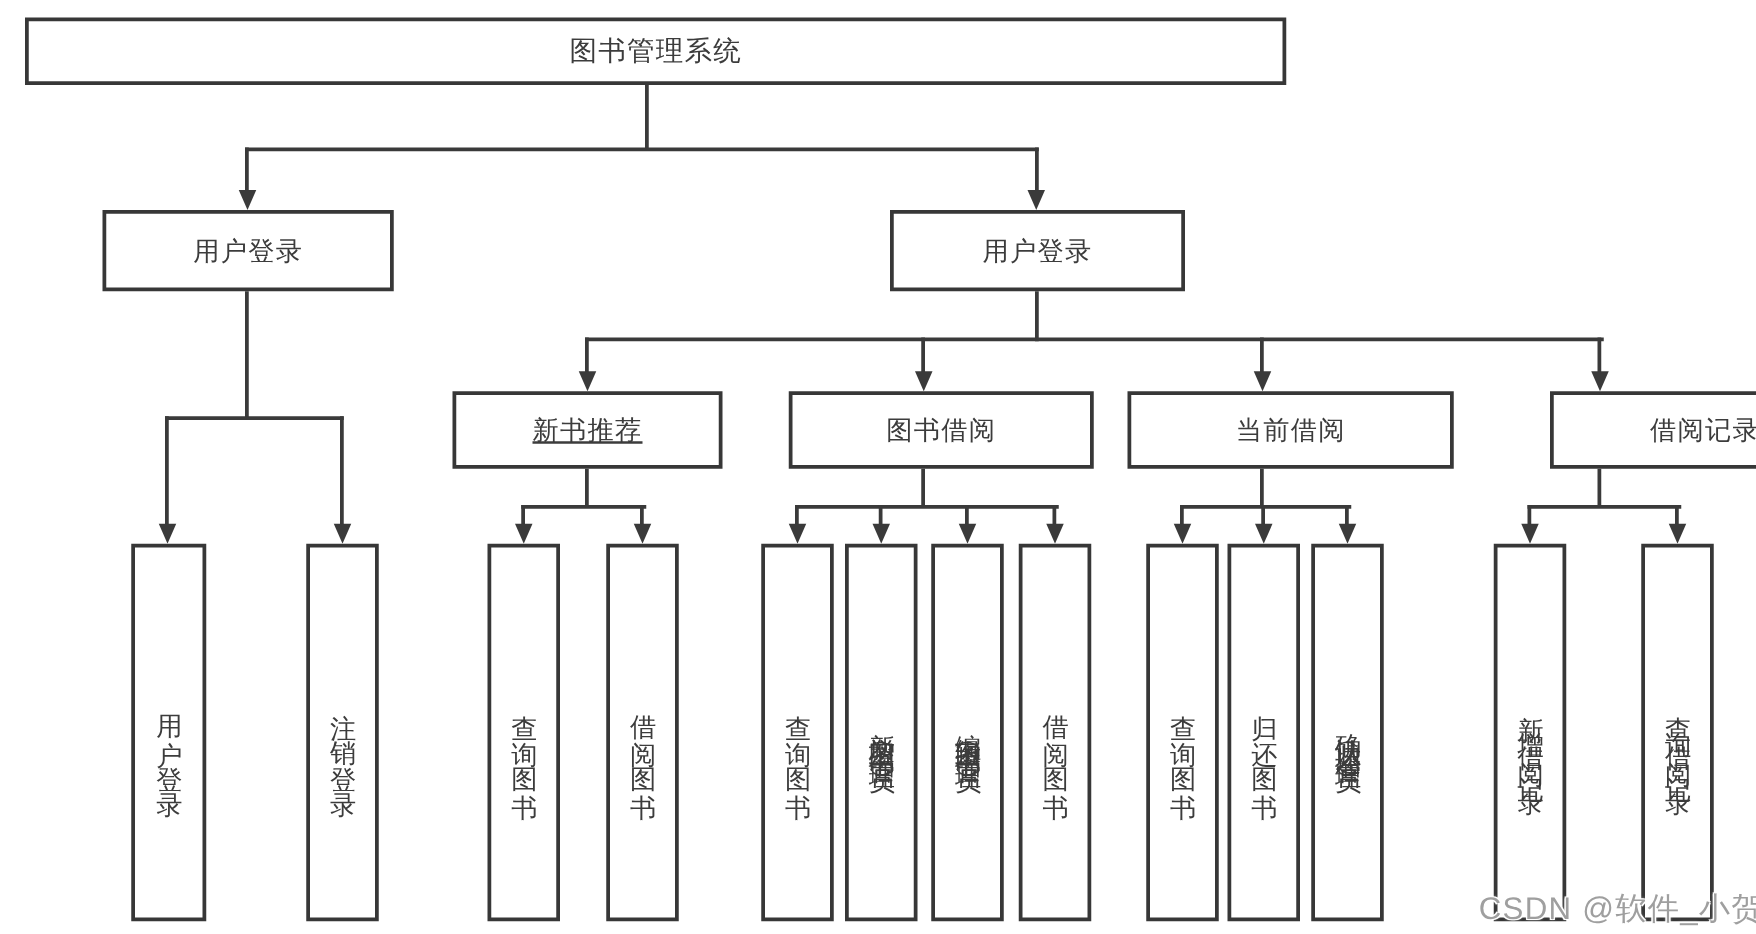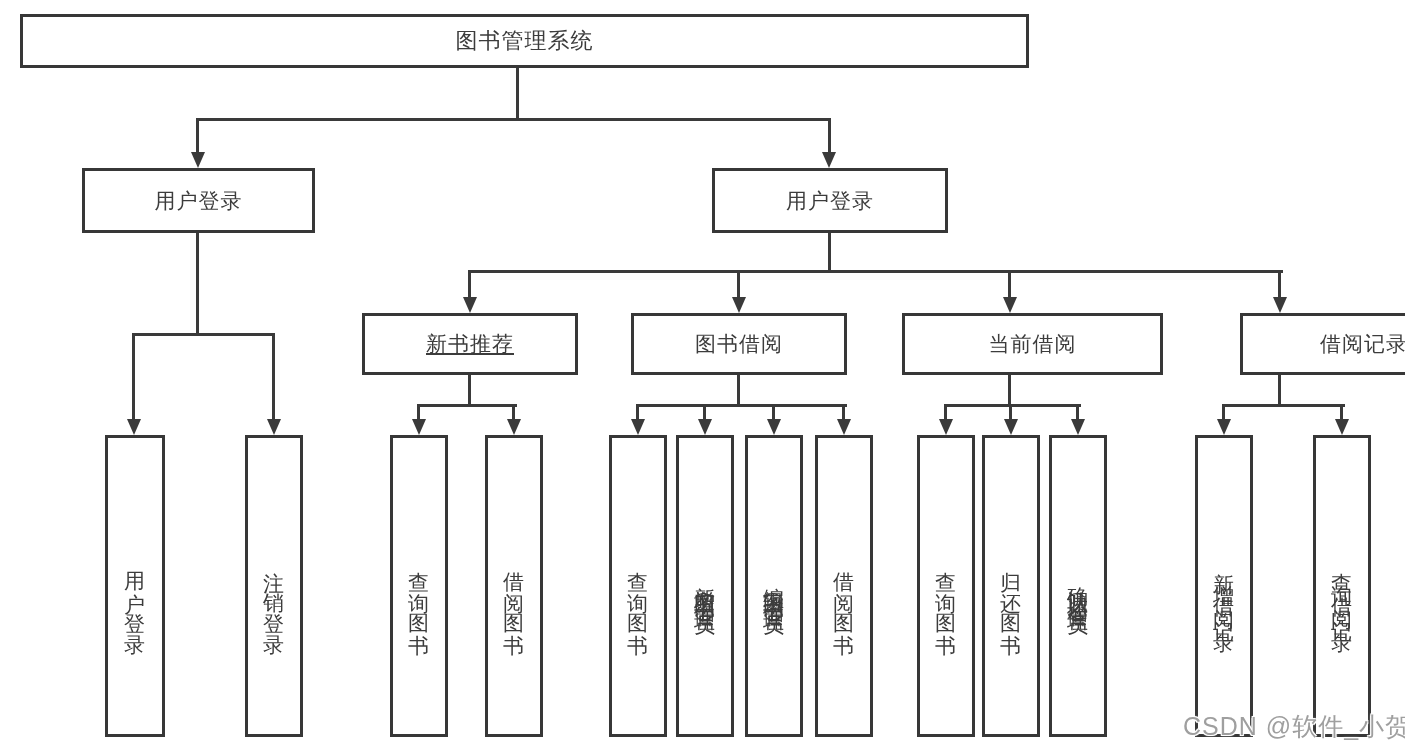--- a/index.html
+++ b/index.html
@@ -70,21 +70,21 @@
   <div class="vl" style="left:737px;top:270px;height:29px;"></div>
   <div class="ar" style="left:732px;top:297px;"></div>
   <div class="vl" style="left:1008px;top:270px;height:29px;"></div>
   <div class="ar" style="left:1003px;top:297px;"></div>
   <div class="vl" style="left:1278px;top:270px;height:29px;"></div>
   <div class="ar" style="left:1273px;top:297px;"></div>
 
   <div class="node" style="left:362px;top:313px;width:216px;height:62px;text-decoration:underline;">
     <span>新书推荐</span>
   </div>
-  <div class="node" style="left:631px;top:313px;width:216px;height:62px;">
+  <div class="node" style="left:631px;top:313px;width:244px;height:62px;">
     <span>图书借阅</span>
   </div>
   <div class="node" style="left:902px;top:313px;width:261px;height:62px;">
     <span>当前借阅</span>
   </div>
   <div class="node" style="left:1240px;top:313px;width:216px;height:62px;padding-left:32px;">
     <span>借阅记录</span>
   </div>
 
   <div class="vl" style="left:468px;top:375px;height:31px;"></div>

